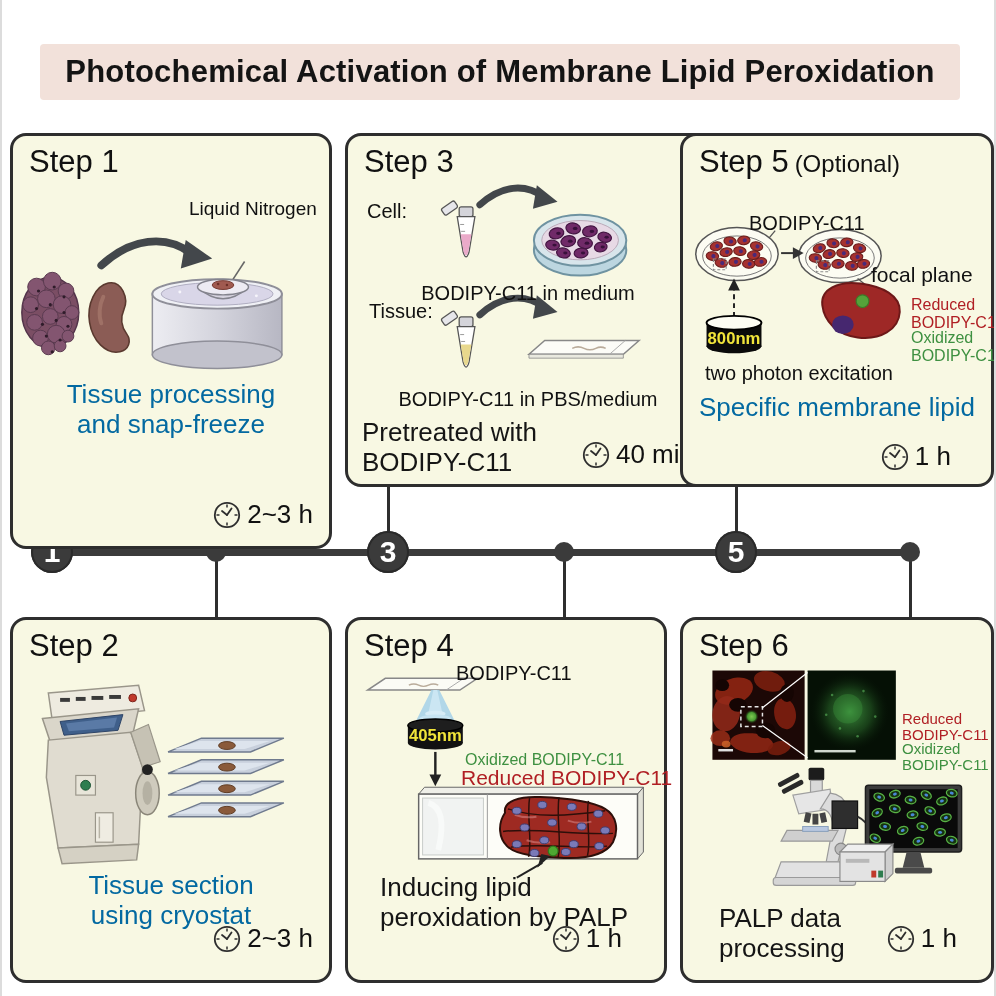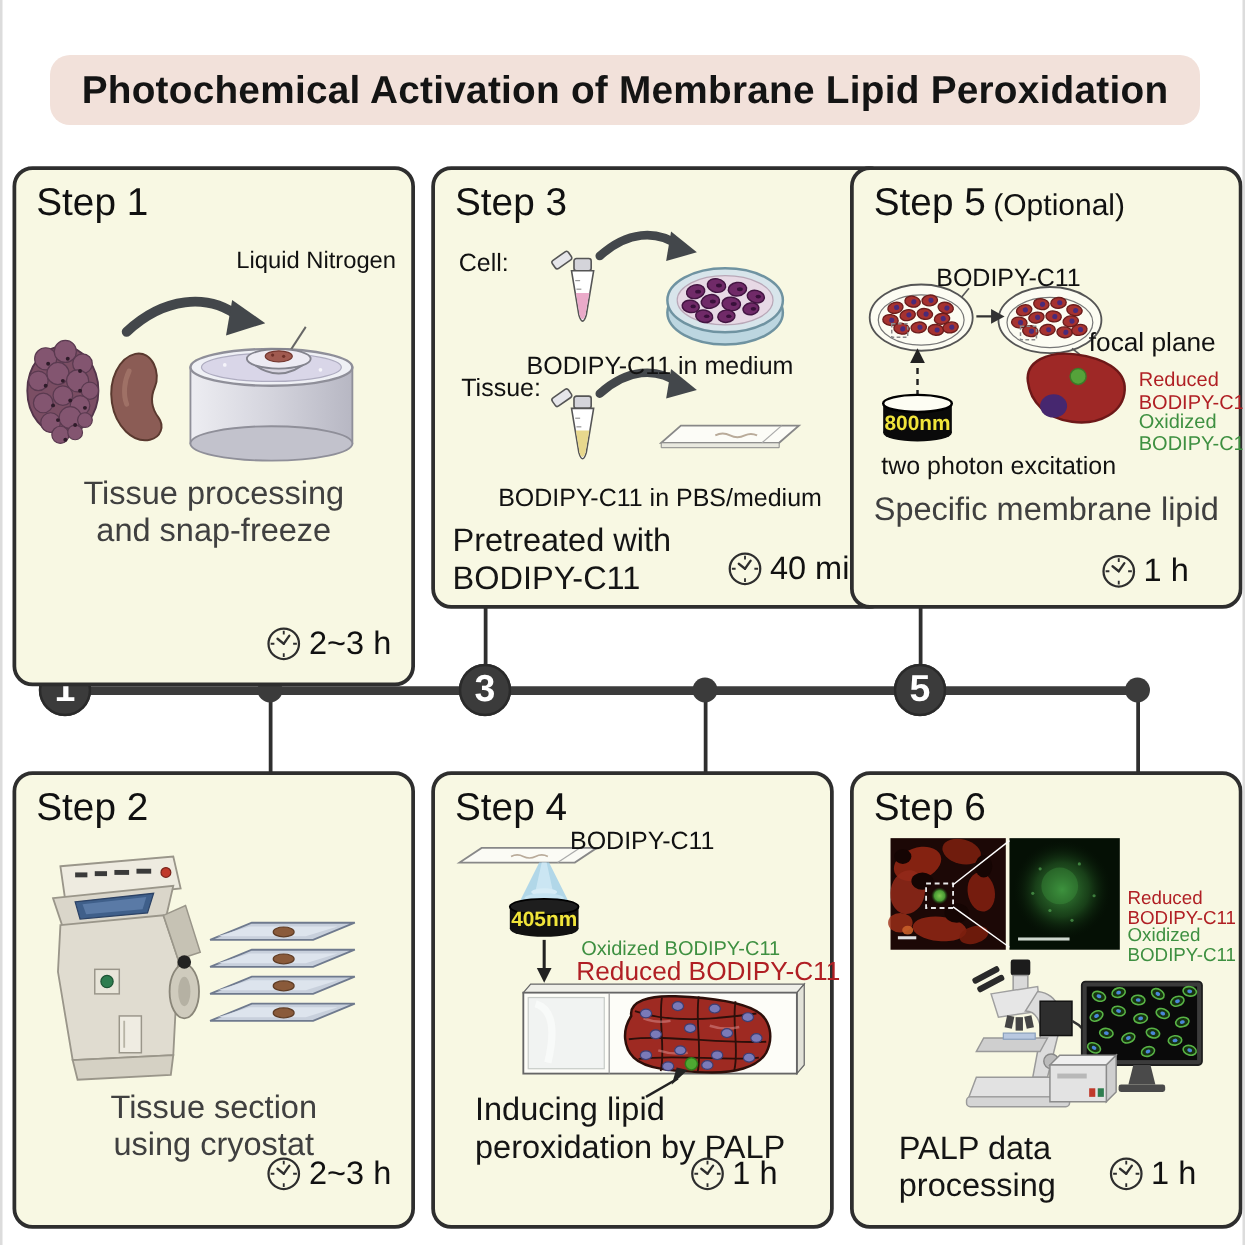--- a/index.html
+++ b/index.html
@@ -1,28 +1,28 @@
 <!DOCTYPE html>
 <html style="--banner_bg: #f2e1da; --panel_bg: #f8f8e3; --panel_border: #2e2e2e; --timeline: #3b3b3b; --reduced_red: #b01f24; --oxidized_green: #3e9041; --laser_yellow: #f0e43a;"><head>
 <meta charset="utf-8">
 <style>
   html,body{margin:0;padding:0;background:#fff;}
   .canvas{position:relative;width:996px;height:996px;background:#ffffff;overflow:hidden;
           font-family:"Liberation Sans",sans-serif;color:#141414;
           border-left:2px solid #dcdcdc;border-right:2px solid #dcdcdc;box-sizing:border-box;}
-  .banner{position:absolute;left:38px;top:44px;width:920px;height:56px;border-radius:16px;
+  .banner{position:absolute;left:38px;top:44px;width:920px;height:56px;border-radius:4px;
           background:var(--banner_bg,#f2e1da);display:flex;align-items:center;justify-content:center;}
   .banner span{font-size:31px;font-weight:bold;letter-spacing:.2px;}
   .panel{position:absolute;background:var(--panel_bg,#f8f8e3);border:3px solid var(--panel_border,#2e2e2e);
          border-radius:16px;box-sizing:border-box;}
   .step-h{position:absolute;left:16px;top:8px;font-size:31px;color:#111;white-space:nowrap;}
   .hnote{font-size:24px;margin-left:6px;}
   .art{position:absolute;left:0;top:0;width:100%;height:100%;}
   .lbl{position:absolute;font-size:20px;color:#111;white-space:nowrap;line-height:22px;}
-  .cap{position:absolute;left:0;right:0;text-align:center;font-size:26px;line-height:30px;color:#404040;}
+  .cap{position:absolute;left:0;right:0;text-align:center;font-size:26px;line-height:30px;color:#0369a1;}
   .cap-l{position:absolute;text-align:left;font-size:26px;line-height:30px;color:#151515;white-space:nowrap;}
   .capline{display:block;}
   .clockrow{position:absolute;display:flex;align-items:center;gap:5px;}
   .clock{width:30px;height:30px;flex:0 0 auto;}
   .dur{font-size:26px;color:#111;white-space:nowrap;}
   .red{color:var(--reduced_red,#b01f24);}
   .green{color:var(--oxidized_green,#3e9041);}
   .duolbl{position:absolute;font-size:16px;line-height:17.5px;white-space:nowrap;}
   .tl-line{position:absolute;left:48px;top:549px;width:860px;height:7px;background:var(--timeline,#3b3b3b);border-radius:3px;}
   .tl-node{position:absolute;top:531px;width:42px;height:42px;border-radius:50%;background:var(--timeline,#3b3b3b);

